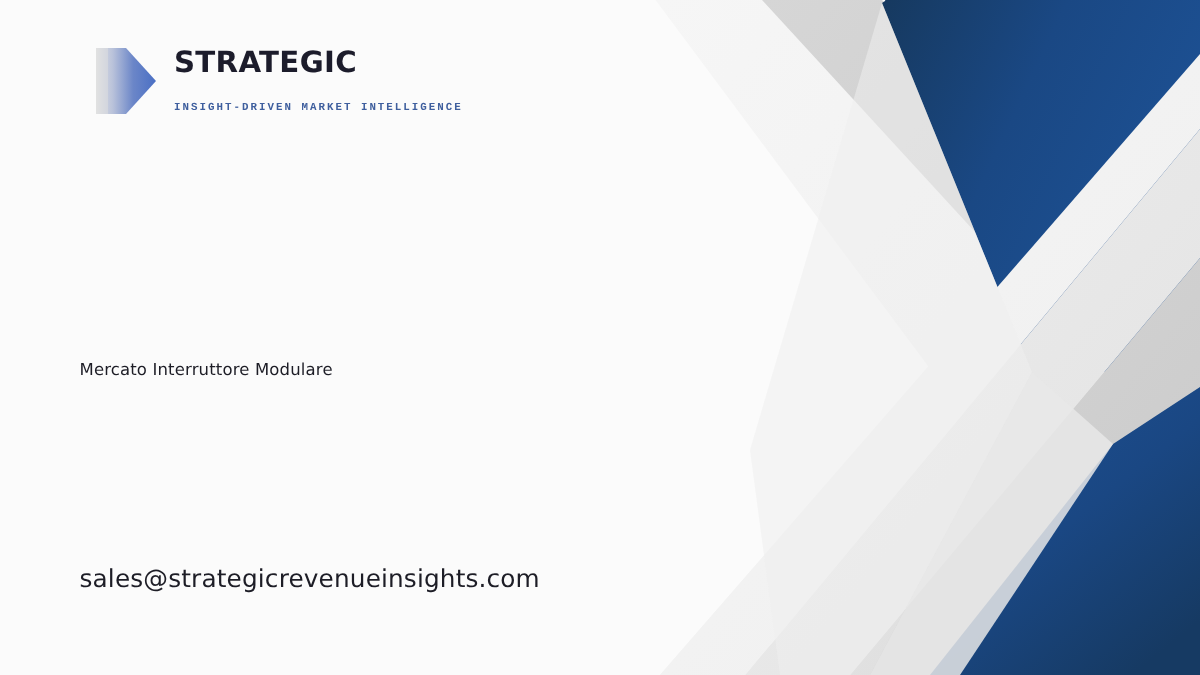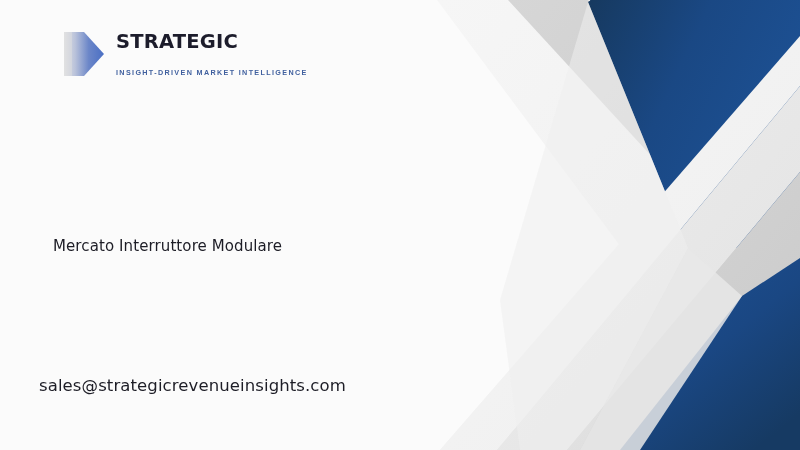--- a/index.html
+++ b/index.html
@@ -49,43 +49,43 @@
     font-family: "DejaVu Sans", "Liberation Sans", sans-serif;
     font-weight: bold;
     font-size: 19.5px;
     line-height: 21px;
     letter-spacing: 0.2px;
     color: #1c1c2b;
     white-space: nowrap;
   }
   #tagline {
     margin-top: 16px;
-    font-family: Liberation Sans, sans-serif;
+    font-family: Liberation Mono, monospace;
     font-weight: bold;
     font-size: 7.2px;
     line-height: 9px;
     letter-spacing: 1.35px;
     color: #3f5f9e;
     white-space: nowrap;
   }
 
   
   #report-title {
     position: absolute;
     left: 53px;
     top: 218px;
     width: 330px;
-    font-size: 15px;
+    font-size: 11px;
     line-height: 57px;
     color: #1d1d26;
     letter-spacing: 0.1px;
   }
   #contact-email {
     position: absolute;
-    left: 39px;
+    left: 53px;
     top: 375px;
     font-size: 16.5px;
     line-height: 22px;
     color: #1d1d26;
     letter-spacing: 0.1px;
     white-space: nowrap;
   }
 </style>
 </head>
 <body>

